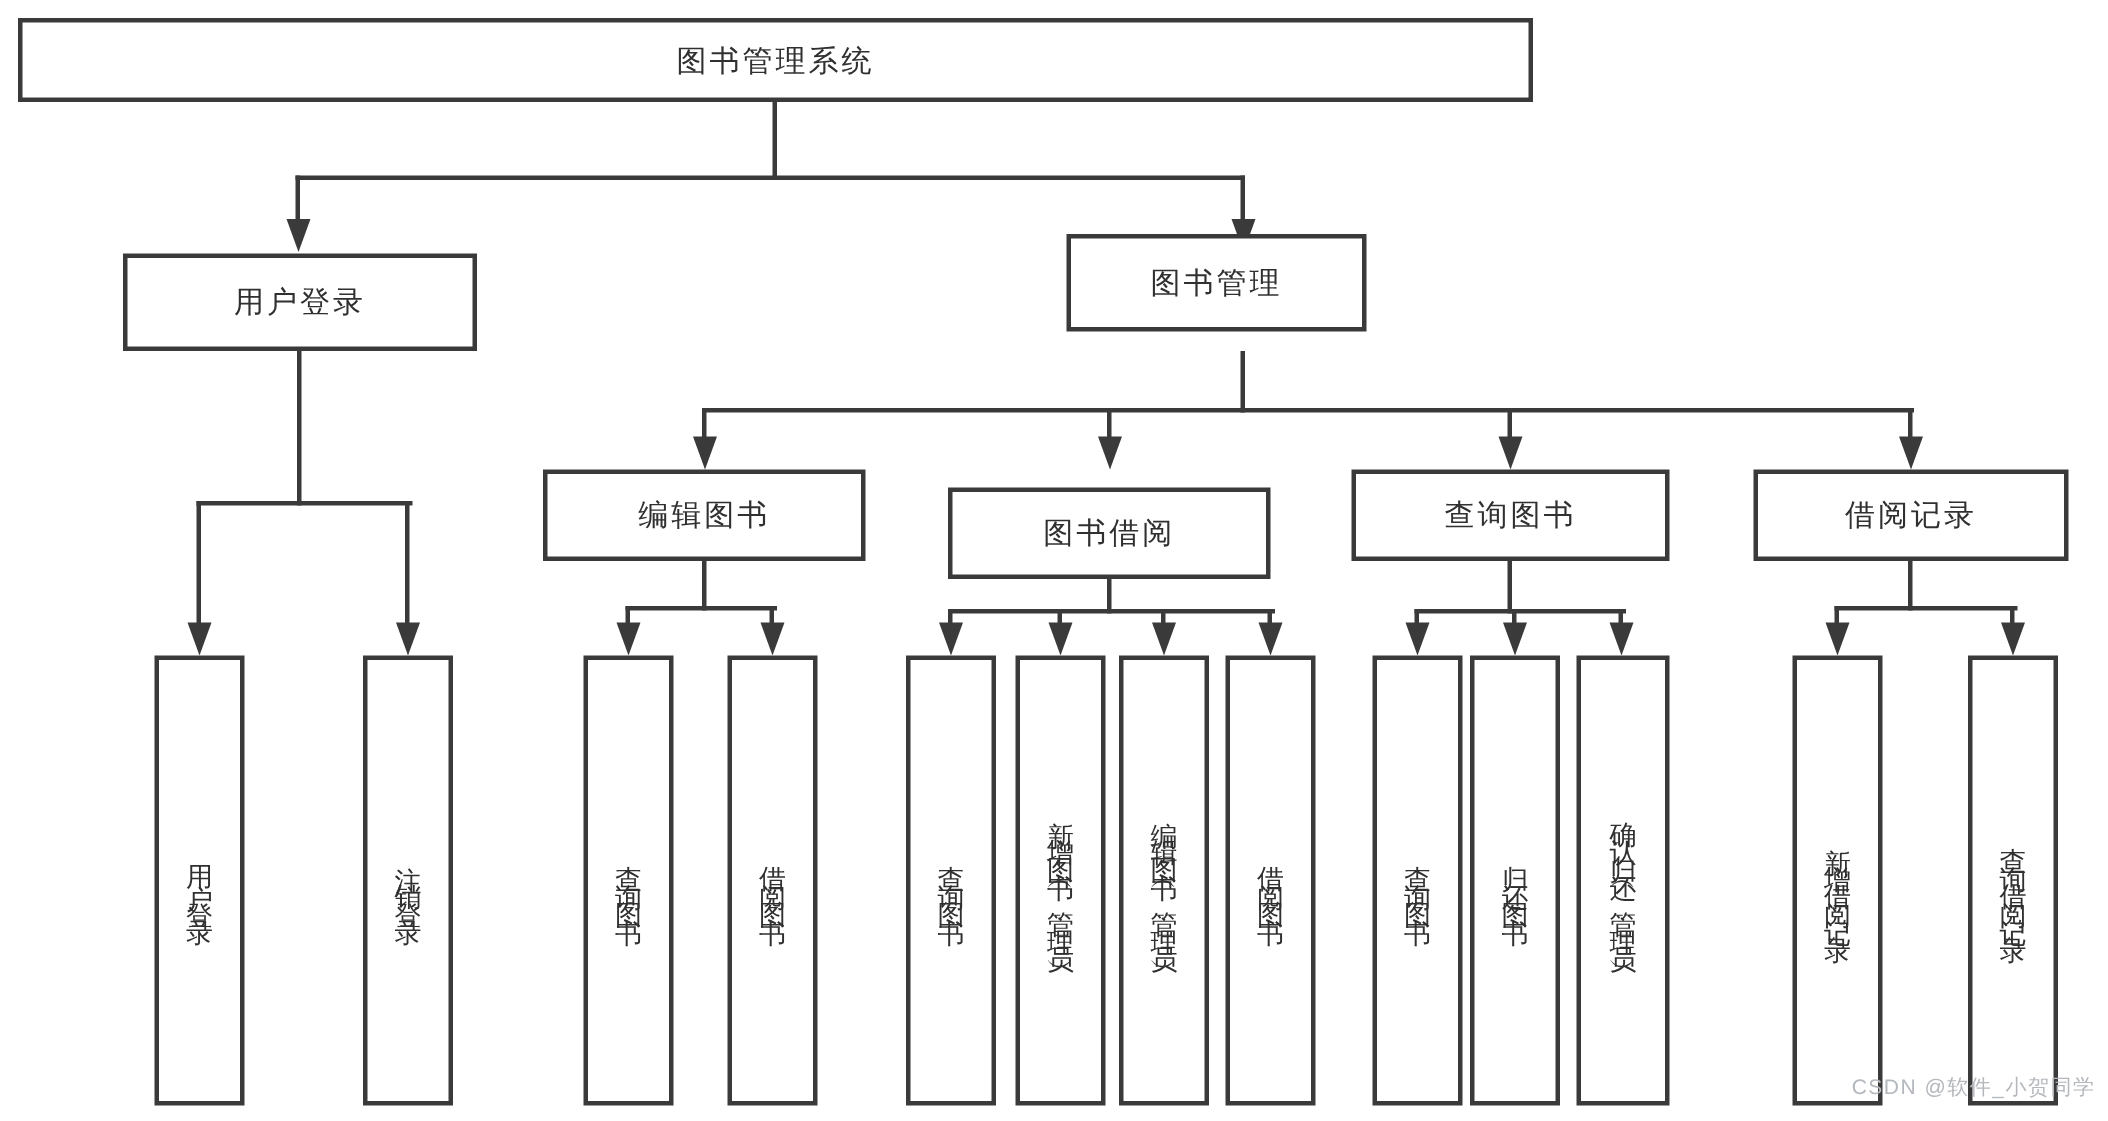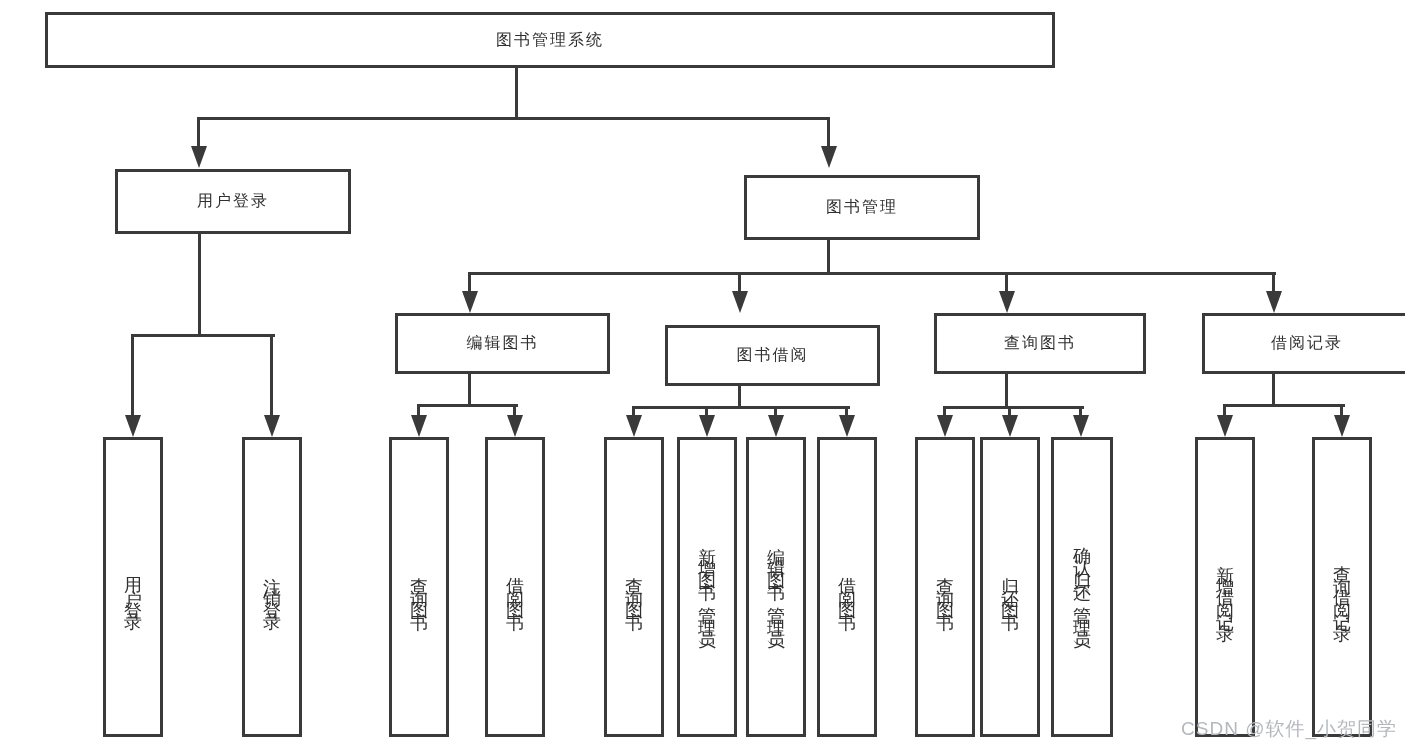--- a/index.html
+++ b/index.html
@@ -23,24 +23,23 @@
   .node {
     position: absolute;
     background: var(--background);
     border: 3px solid var(--line);
     display: flex;
     align-items: center;
     justify-content: center;
     color: var(--text);
   }
   .hbox {
-    font-size: 16px;
+    font-size: 20px;
     letter-spacing: 2px;
     white-space: nowrap;
-    margin-left: 33px;
   }
   .vbox {
     writing-mode: vertical-rl;
     font-size: 18px;
     letter-spacing: 12px;
     line-height: 1;
   }
   .line {
     position: absolute;
     background: var(--line);
@@ -50,21 +49,21 @@
     width: 0;
     height: 0;
     border-left: 8px solid transparent;
     border-right: 8px solid transparent;
     border-top: 22px solid var(--line);
   }
   .watermark {
     position: absolute;
     top: 716px;
     right: 8px;
-    font-size: 19px;
+    font-size: 14px;
     letter-spacing: 1px;
     color: var(--watermark);
     white-space: nowrap;
   }
 </style>
 </head>
 <body>
 
 <div class="canvas">
 
@@ -127,21 +126,21 @@
   <div class="arrow" style="left:1217px;top:415px"></div>
   <div class="arrow" style="left:1334px;top:415px"></div>
 
   <div class="node hbox" style="left:12px;top:12px;width:1010px;height:56px">
     <span>图书管理系统</span>
   </div>
 
   <div class="node hbox" style="left:82px;top:169px;width:236px;height:65px">
     <span>用户登录</span>
   </div>
-  <div class="node hbox" style="left:711px;top:175px;width:236px;height:65px">
+  <div class="node hbox" style="left:711px;top:156px;width:200px;height:65px">
     <span>图书管理</span>
   </div>
 
   <div class="node hbox" style="left:362px;top:313px;width:215px;height:61px">
     <span>编辑图书</span>
   </div>
   <div class="node hbox" style="left:632px;top:325px;width:215px;height:61px">
     <span>图书借阅</span>
   </div>
   <div class="node hbox" style="left:901px;top:313px;width:212px;height:61px">

